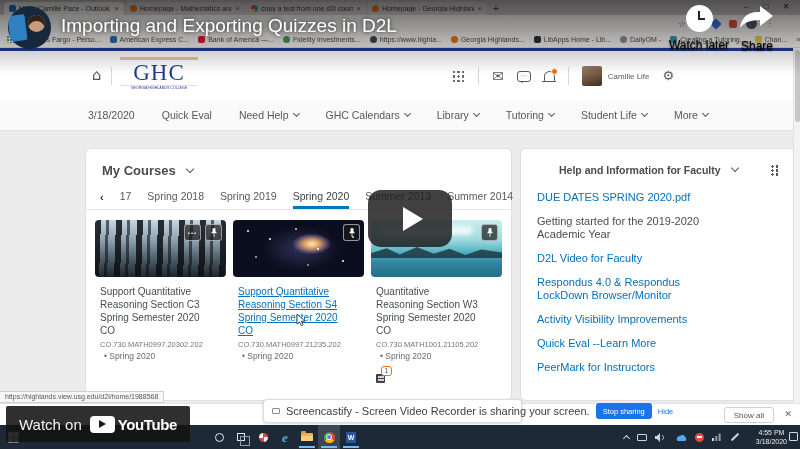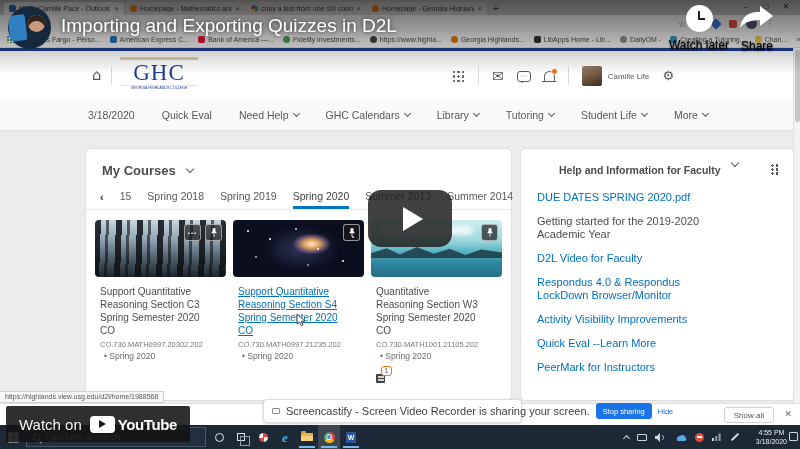--- a/index.html
+++ b/index.html
@@ -119,21 +119,21 @@
   .c-code{font-size:7.5px;color:#757575;margin:1px 0 2px 5px;white-space:nowrap;overflow:hidden;}
   .c-sem{font-size:8.5px;color:#6a6a6a;margin-left:9px;}
   .c-sem::before{content:"\2022  ";color:#6a6a6a;}
   .c-alert{position:relative;margin:7px 0 0 5px;width:20px;height:15px;}
   .c-alert .base{position:absolute;left:0;bottom:0;width:9px;height:9px;background:#3f4346;border-radius:1px;}
   .c-alert .base::after{content:"";position:absolute;left:1.5px;top:2px;width:6px;height:1.5px;background:#cfd3d6;box-shadow:0 3px 0 #cfd3d6;}
   .c-alert .bubble{position:absolute;left:5px;top:-2px;border:1.3px solid #e87511;border-radius:3px;background:#fff;font-size:6.5px;line-height:8px;padding:0 2.5px;color:#494c4e;}
 
   
   .help-card{position:absolute;left:520px;top:148px;width:276px;height:253px;background:#fff;border:1px solid #e0e0e0;border-radius:6px;padding:15px 16px 0;}
-  .hp-head{display:flex;font-size:10.5px;font-weight:bold;color:#494c4e;padding-left:22px;}
+  .hp-head{display:flex;align-items:center;font-size:10.5px;font-weight:bold;color:#494c4e;padding-left:22px;}
   .hp-grip{margin-left:auto;width:8px;height:11px;background:
     radial-gradient(circle 1.2px at 1.5px 1.5px,#53585c 99%,transparent),radial-gradient(circle 1.2px at 6px 1.5px,#53585c 99%,transparent),
     radial-gradient(circle 1.2px at 1.5px 5.5px,#53585c 99%,transparent),radial-gradient(circle 1.2px at 6px 5.5px,#53585c 99%,transparent),
     radial-gradient(circle 1.2px at 1.5px 9.5px,#53585c 99%,transparent),radial-gradient(circle 1.2px at 6px 9.5px,#53585c 99%,transparent);}
   .hp-list{margin-top:15px;}
   .hp-item{display:block;font-size:11px;line-height:13px;color:#0070bf;margin-bottom:11px;white-space:pre-line;}
   .hp-item.plain{color:#494c4e;}
 
   .pg-scroll{position:absolute;right:0;top:48px;width:7px;height:355px;background:#f3f3f3;border-left:1px solid #e0e0e0;}
   .pg-thumb{position:absolute;top:2px;left:1px;width:5px;height:72px;background:#c6c6c6;border-radius:3px;}
@@ -357,21 +357,21 @@
 
   <div class="d2l-content"></div>
 
   <div class="courses-card">
     <div class="mc-head">
       <span>My Courses</span>
       <span class="sm-caret"></span>
     </div>
     <div class="ct-row">
       <span class="ct-arrow">‹</span>
-      <span class="ct">15</span>
+      <span class="ct">17</span>
       <span class="ct">Spring 2018</span>
       <span class="ct">Spring 2019</span>
       <span class="ct active">Spring 2020</span>
       <span class="ct">Summer 2013</span>
       <span class="ct">Summer 2014</span>
       <span class="ct-arrow right">›</span>
     </div>
     <div class="cc-row">
       <div class="course">
         <div class="course-img img-forest">
@@ -461,24 +461,20 @@
     <span class="scast-icon"></span>
     <span class="scast-text">Screencastify - Screen Video Recorder is sharing your screen.</span>
     <span class="stop-btn">Stop sharing</span>
     <span class="hide-link">Hide</span>
   </div>
 
   <div class="taskbar">
     <span class="tb-start">
         <span class="ic-win"></span>
       </span>
-    <div class="tb-search">
-      <span class="ic-mag"></span>
-      <input class="tbs-input" placeholder="Type here to search" style="">
-    </div>
     <div class="tb-apps">
       <span class="tba">
           <span class="ic-cortana"></span>
         </span>
       <span class="tba">
           <span class="ic-taskview"></span>
         </span>
       <span class="tba">
           <span class="ic-people"></span>
         </span>

